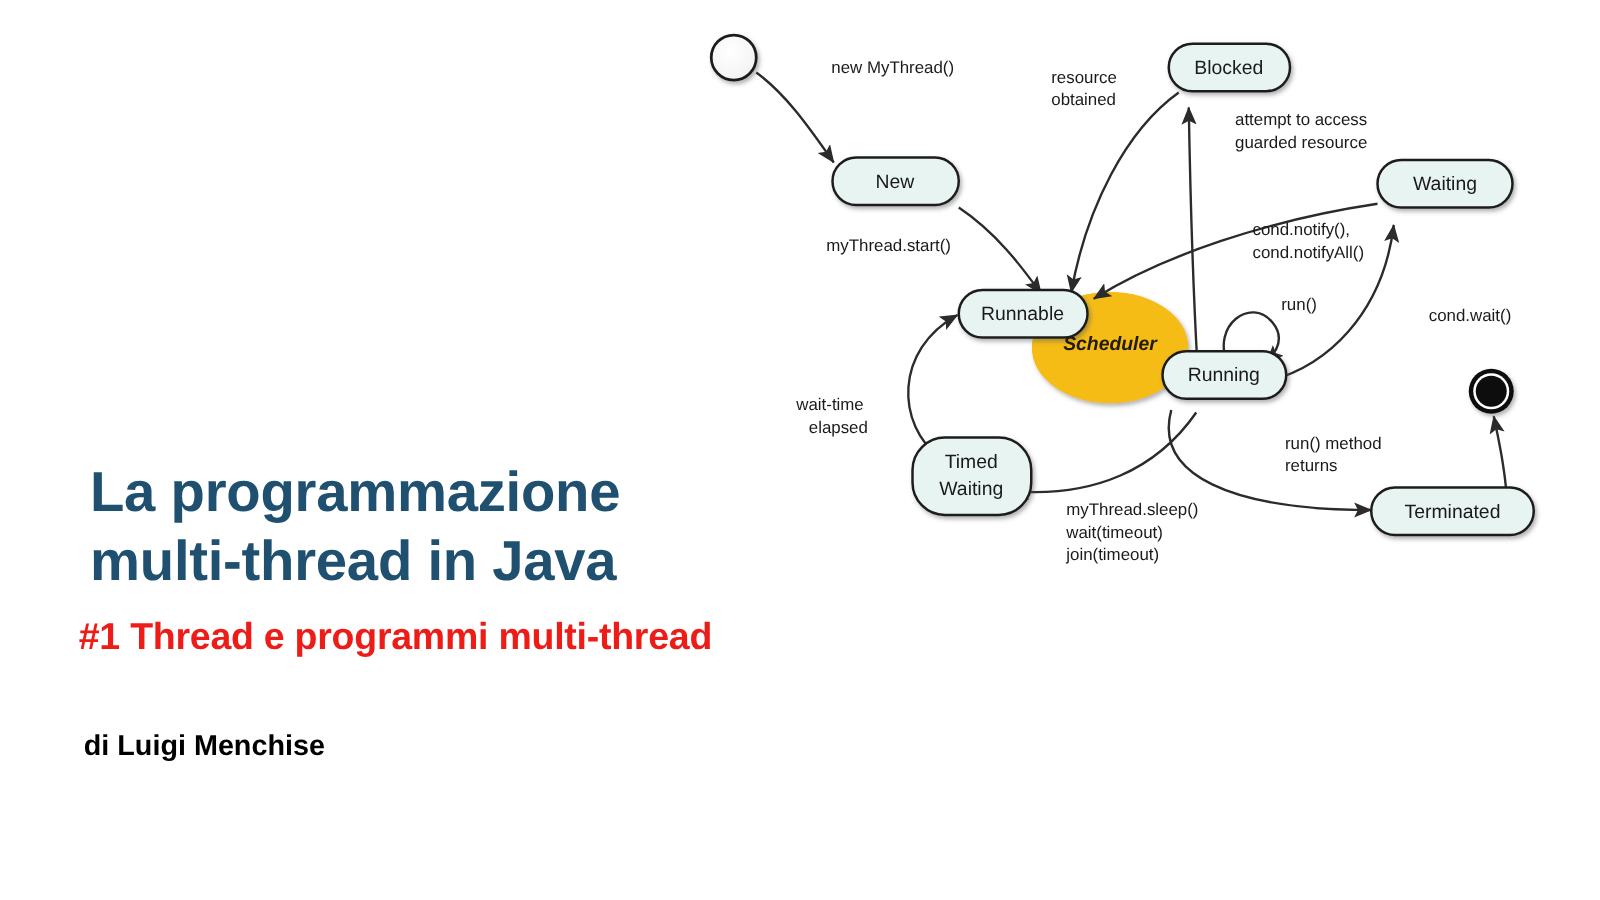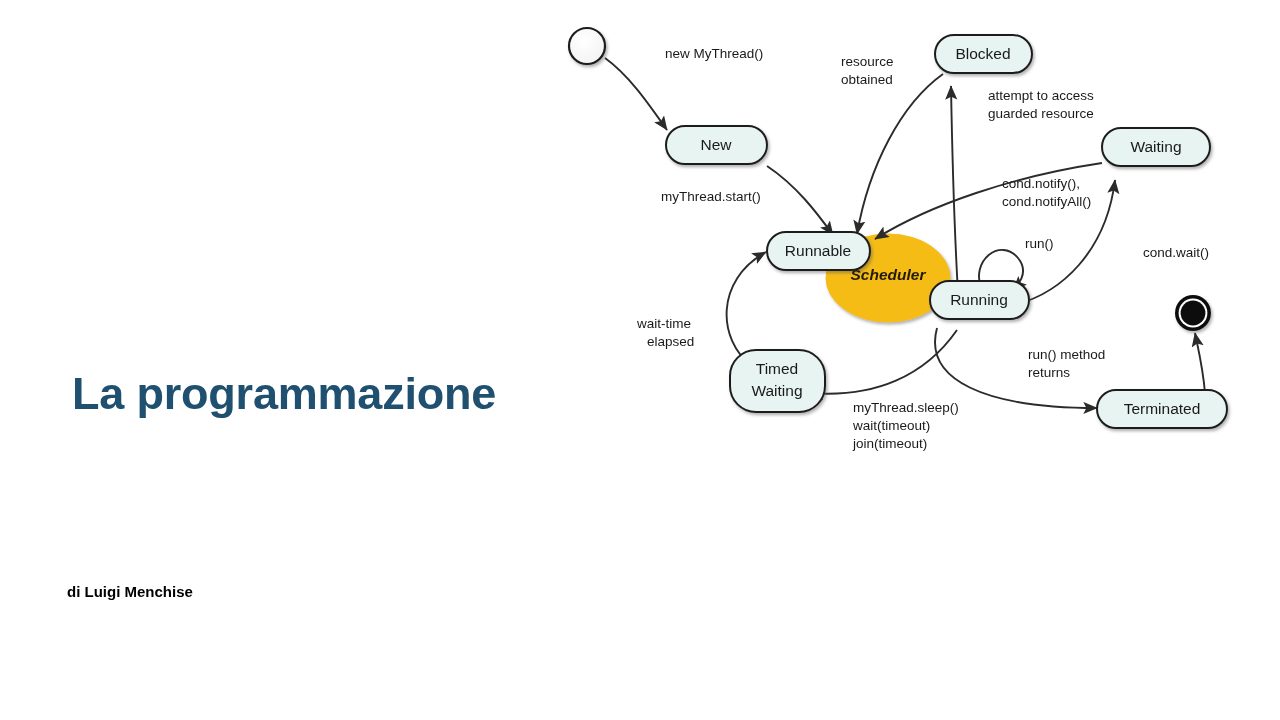--- a/index.html
+++ b/index.html
@@ -55,21 +55,21 @@
     font-weight: bold;
     color: #ED1C17;
     letter-spacing: -0.2px;
   }
   #byline {
     position: absolute;
     left: 67px;
     top: 243px;
     width: 500px;
     margin: 0;
-    font-size: 15px;
+    font-size: 23px;
     line-height: 1.2;
     font-weight: bold;
     color: #000000;
   }
 
   
   #diagram-wrap {
     position: absolute;
     left: 545px;
     top: 8px;
@@ -107,21 +107,23 @@
   }
 </style>
 </head>
 <body>
 
 <div id="slide">
 
   <div id="title-block">
     <h1 id="main-title">
       <span class="tline">La programmazione</span>
+      <span class="tline">multi-thread in Java</span>
     </h1>
+    <h2 id="subtitle">#1 Thread e programmi multi-thread</h2>
     <p id="byline">di Luigi Menchise</p>
   </div>
 
   <div id="diagram-wrap">
     <svg id="state-diagram" width="735" height="470" viewBox="0 0 735 470" xmlns="http://www.w3.org/2000/svg">
       <defs>
         <marker id="arw" markerWidth="9" markerHeight="9" refX="7.2" refY="3.2" orient="auto" markerUnits="strokeWidth">
           <path d="M0,0 L7.6,3.2 L0,6.4 L1.6,3.2 Z" fill="#2b2b2b"></path>
         </marker>
         <filter id="nshadow" x="-30%" y="-30%" width="180%" height="190%">

